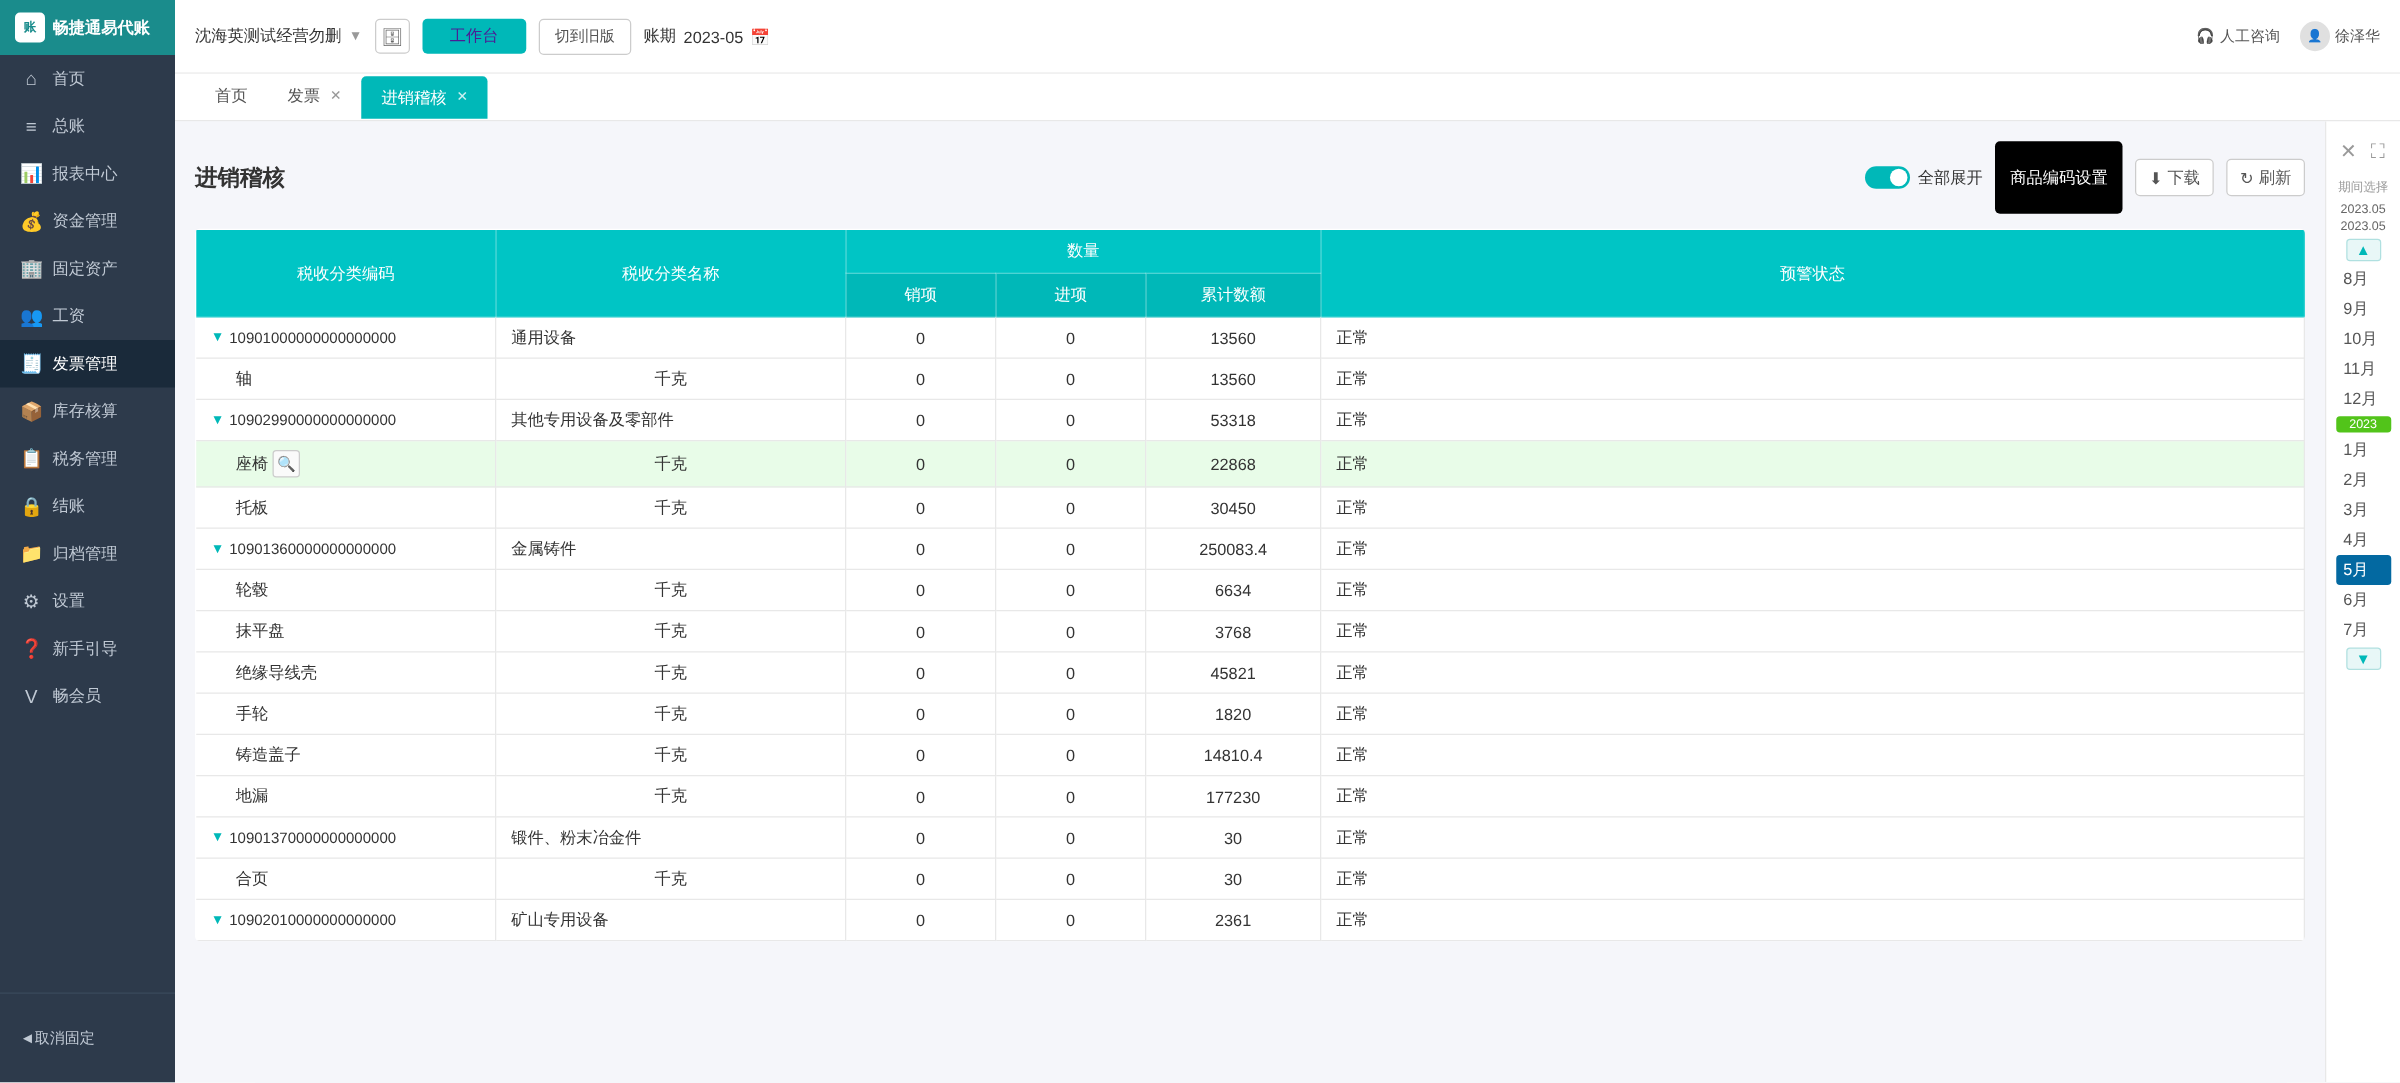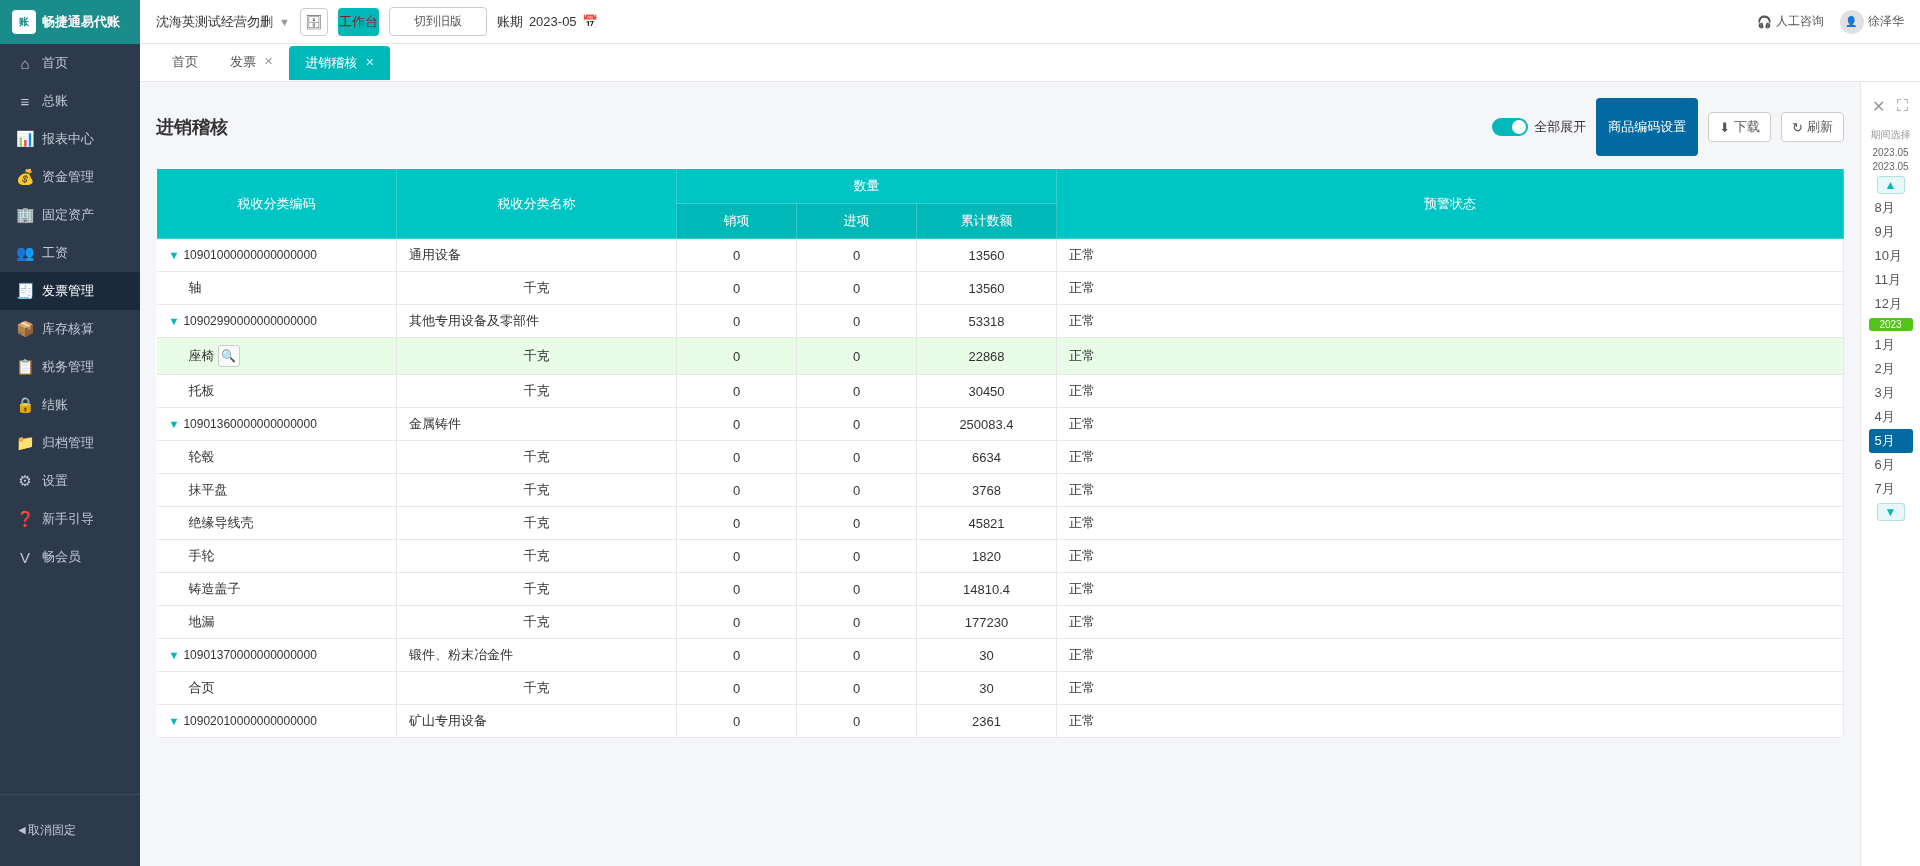--- a/index.html
+++ b/index.html
@@ -64,21 +64,21 @@
     .main-area {
       flex: 1;
       display: flex;
       flex-direction: column;
       overflow: hidden;
     }
 
     
     .topbar {
       background: #fff;
-      height: 44px;
+      height: 59px;
       display: flex;
       align-items: center;
       padding: 0 16px;
       gap: 10px;
       border-bottom: 1px solid #e8e8e8;
       flex-shrink: 0;
     }
     .topbar-company {
       display: flex;
       align-items: center;
@@ -93,32 +93,32 @@
       border: 1px solid #ccc;
       border-radius: 4px;
       background: #fff;
       display: flex; align-items: center; justify-content: center;
       cursor: pointer;
       color: #666;
       font-size: 14px;
     }
     .topbar-workspace-btn {
       background: #00b8b8;
-      color: #7f1d1d;
+      color: #4c1d95;
       border: none;
       border-radius: 4px;
-      padding: 5px 1px;
+      padding: 5px 22px;
       cursor: pointer;
       font-size: 13px;
     }
     .topbar-oldver-btn {
       border: 1px solid #ccc;
       background: #fff;
       border-radius: 4px;
-      padding: 5px 24px;
+      padding: 5px 12px;
       cursor: pointer;
       font-size: 12px;
       color: #555;
     }
     .topbar-period {
       display: flex;
       align-items: center;
       gap: 6px;
       font-size: 13px;
       color: #333;
@@ -237,21 +237,21 @@
       content: '';
       position: absolute;
       right: 2px;
       top: 2px;
       width: 14px;
       height: 14px;
       background: #fff;
       border-radius: 50%;
     }
     .btn-product-code {
-      background: #0369a1;
+      background: #000000;
       color: #fff;
       border: none;
       border-radius: 4px;
       padding: 20px 12px;
       cursor: pointer;
       font-size: 13px;
     }
     .btn-download {
       border: 1px solid #ccc;
       background: #fff;

